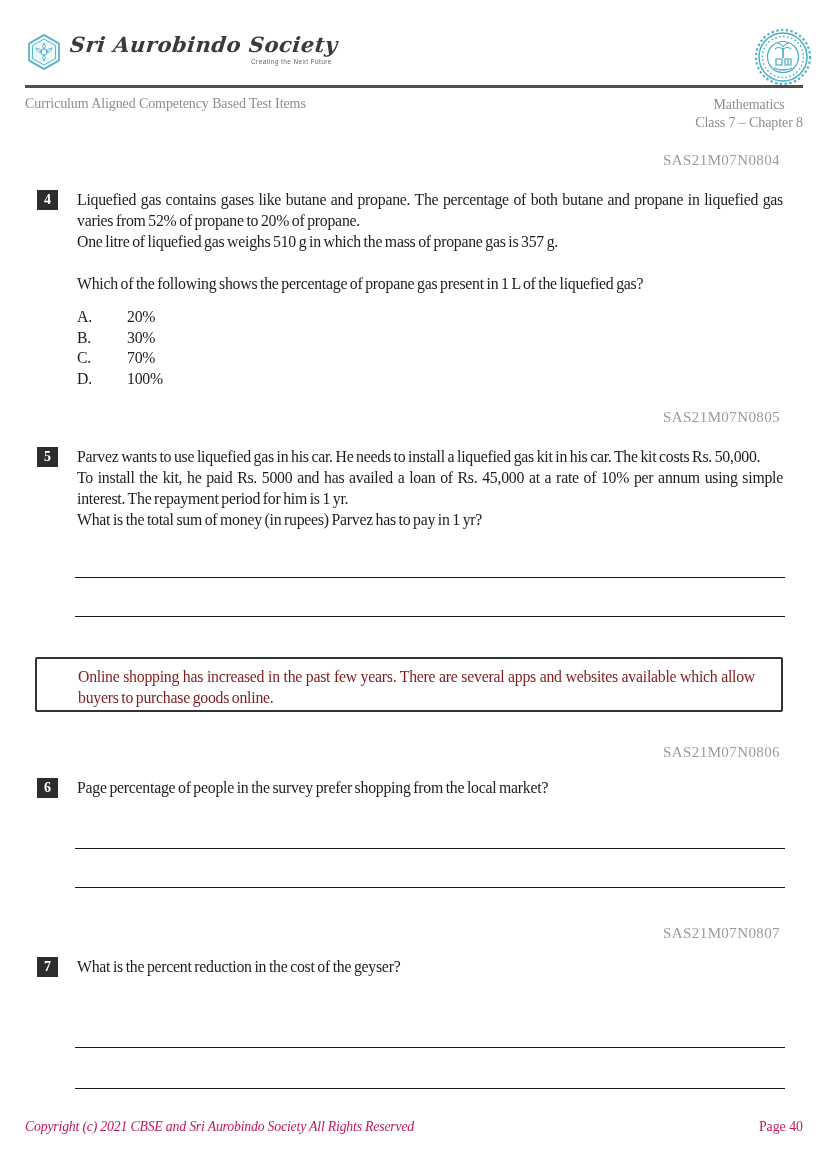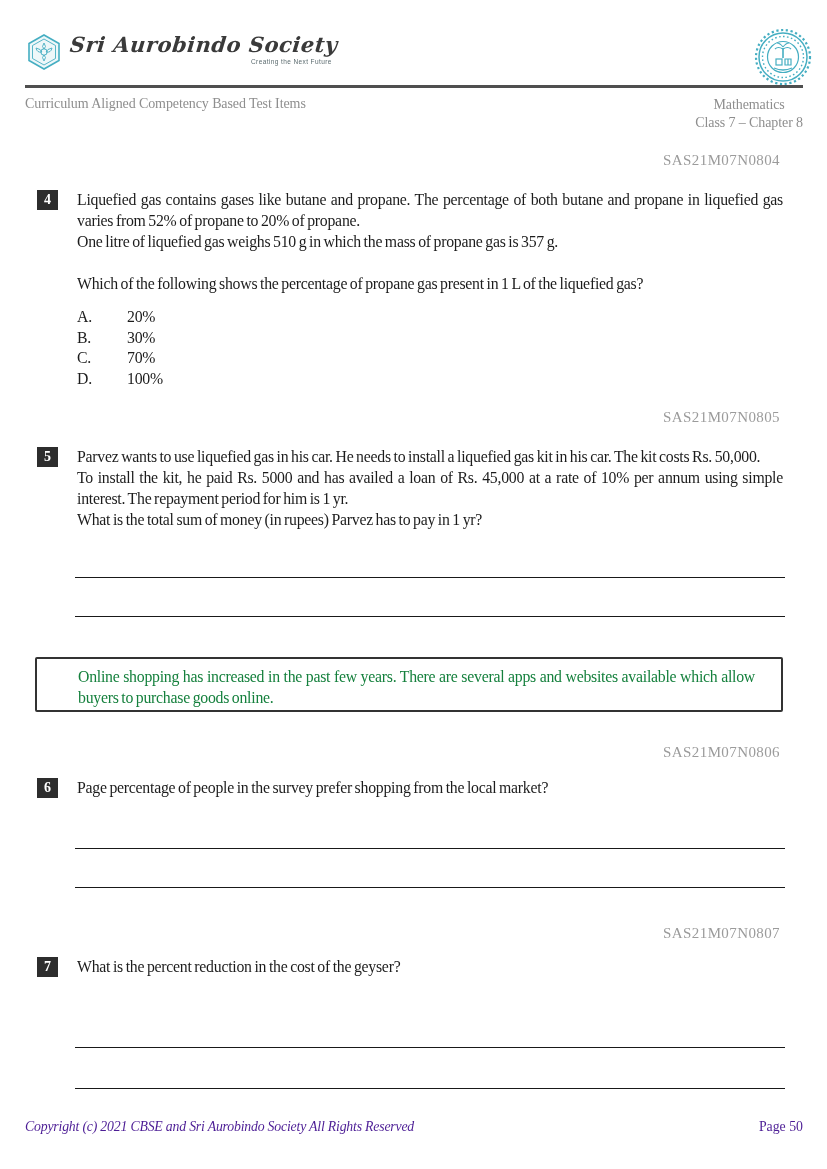--- a/index.html
+++ b/index.html
@@ -62,27 +62,27 @@
     border-bottom:1.7px solid #191919;
   }
   
   .infobox{
     position:absolute;left:35px;top:657px;width:748px;height:55px;
     border:2px solid #333333;border-radius:2px;box-sizing:border-box;
   }
   .infobox-text{
     margin:7px 26px 0 41px;
     font-size:15.8px;line-height:21px;letter-spacing:-0.25px;word-spacing:-1px;
-    text-align:justify;color:#15803d;
+    text-align:justify;color:#7f1d1d;
   }
   
   .footer{
     position:absolute;left:25px;top:1119px;width:778px;
     display:flex;justify-content:space-between;align-items:flex-start;
-    font-size:13.8px;color:#4c1d95;
+    font-size:13.8px;color:#be185d;
   }
   .footer-copy{font-style:italic;letter-spacing:-0.2px;}
 </style>
 </head>
 <body>
 
 <div class="page">
 
   <div class="logo-left">
     <svg width="38" height="38" viewBox="0 0 38 38">
@@ -182,16 +182,16 @@
     <div class="qnum">7</div>
     <div class="qtext">
       <p>What is the percent reduction in the cost of the geyser?</p>
     </div>
   </div>
   <div class="ansline" style="top:1047px"></div>
   <div class="ansline" style="top:1088px"></div>
 
   <div class="footer">
     <span class="footer-copy">Copyright (c) 2021 CBSE and Sri Aurobindo Society All Rights Reserved</span>
-    <span>Page 50</span>
+    <span>Page 40</span>
   </div>
 
 </div>
 
 </body></html>

